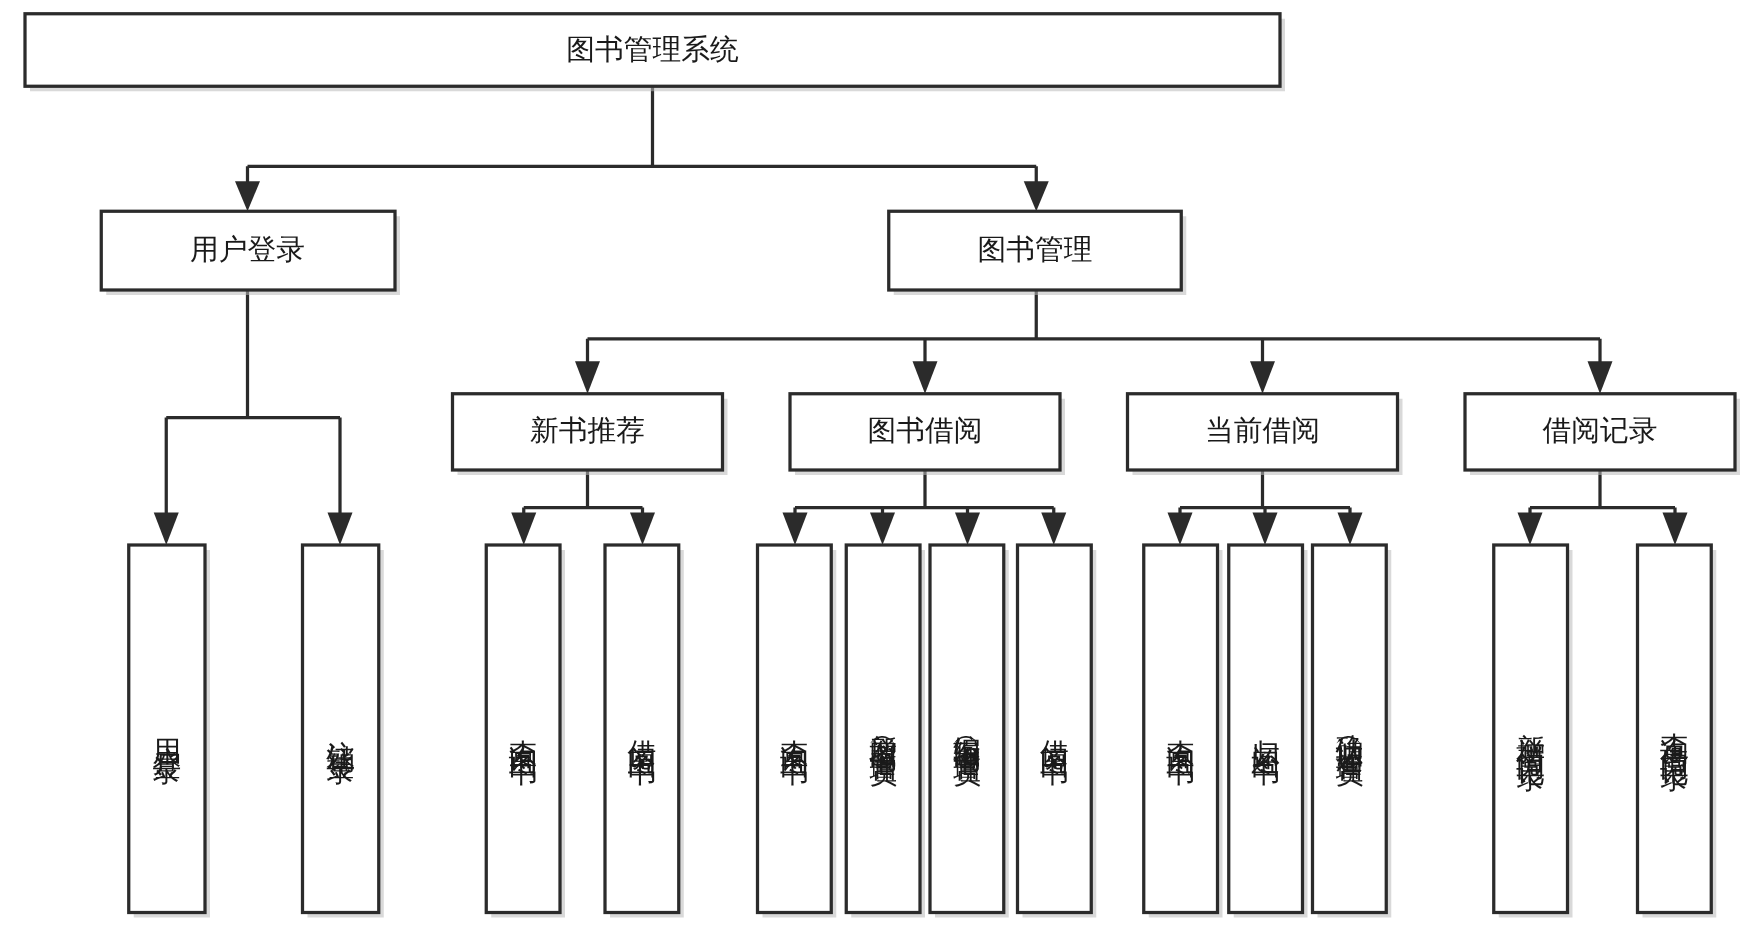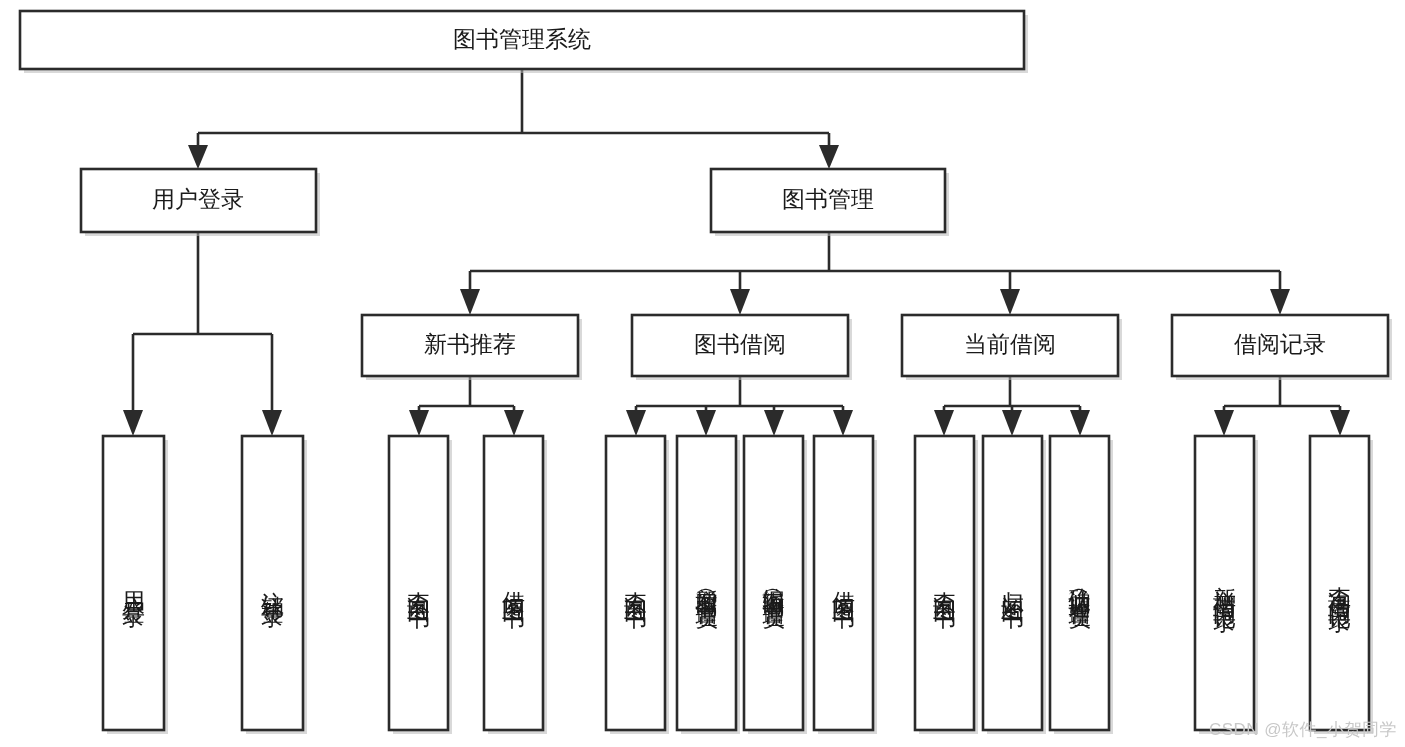--- a/index.html
+++ b/index.html
@@ -272,21 +272,20 @@
         <rect class="node-shadow" x="1314" y="440" width="59" height="294"></rect>
         <rect class="node-rect" x="1310" y="436" width="59" height="294"></rect>
         <foreignObject x="1310" y="436" width="59" height="294">
           <div xmlns="http://www.w3.org/1999/xhtml" class="vtext">查询借阅记录</div>
         </foreignObject>
       </g>
 
     </g>
   </svg>
 
-  <div class="watermark">CSDN @软件_小贺同学</div>
 </div>
 
 <style>
   .vtext {
     width: 100%;
     height: 100%;
     display: flex;
     align-items: center;
     justify-content: center;
     font-family: "Liberation Sans", "DejaVu Sans", sans-serif;

